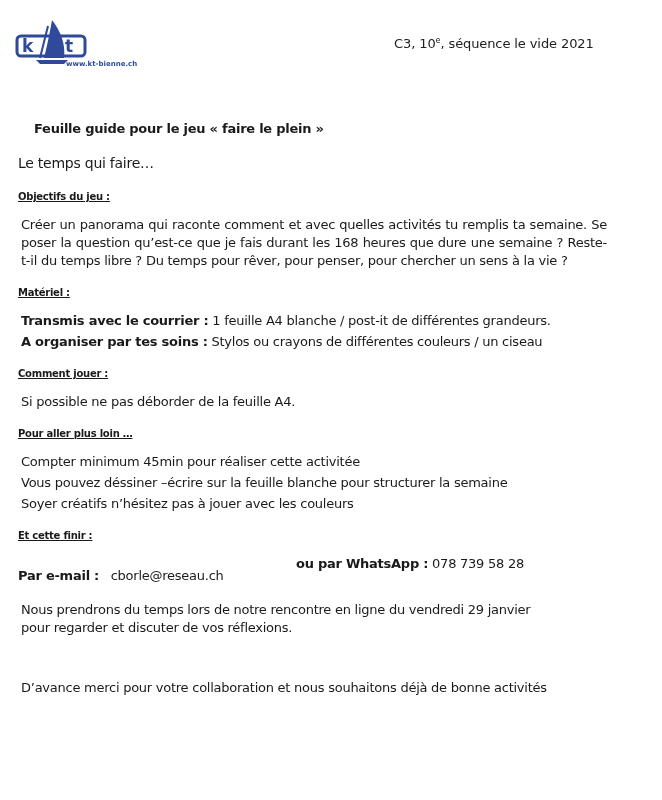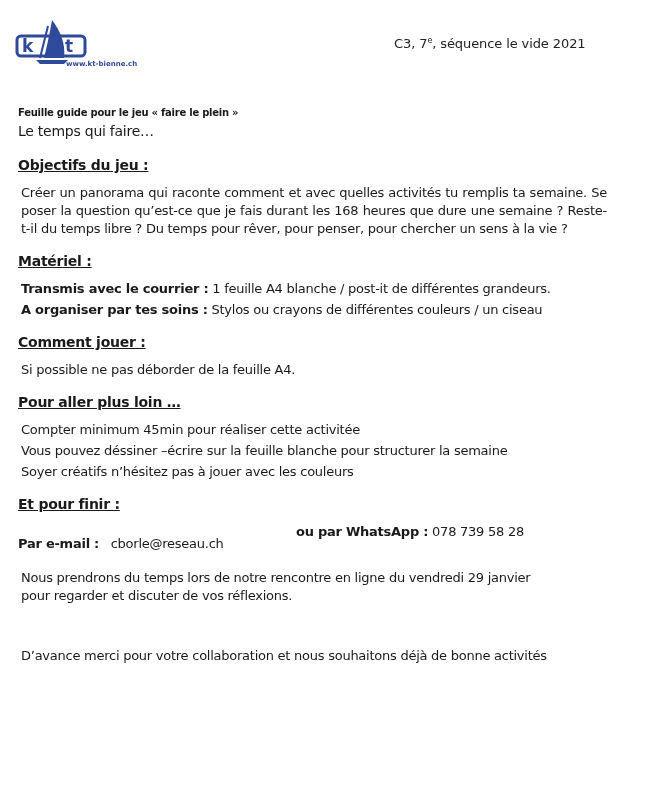--- a/index.html
+++ b/index.html
@@ -2,23 +2,23 @@
 <html><head>
 <meta charset="utf-8">
 <style>
   html, body { margin:0; padding:0; background:#fff; }
   body { width:662px; height:800px; position:relative; overflow:hidden;
          font-family: "DejaVu Sans", sans-serif; color:#1a1a1a; }
   .logo { position:absolute; left:14px; top:18px; width:130px; height:52px; }
   .header-right { position:absolute; left:394px; top:36px; font-size:13px; color:#222; letter-spacing:-0.1px; }
   .header-right sup { font-size:8px; }
   .content { position:absolute; left:18px; top:104px; width:592px; font-size:13px; line-height:18px; letter-spacing:-0.25px; }
-  .title { font-weight:bold; font-size:10px; margin:0; }
+  .title { font-weight:bold; font-size:13px; margin:16px; }
   .subtitle { font-size:14px; margin:0 0 16px 0; }
-  h2 { font-size:14px; font-weight:bold; text-decoration:underline; margin:0 0 10px 0; }
+  h2 { font-size:10px; font-weight:bold; text-decoration:underline; margin:0 0 10px 0; }
   p { margin:3px; }
   .justify { text-align:justify; }
   .section { margin-bottom:14px; }
   b { font-weight:bold; }
   .contact { display:flex; margin:10px 0 16px 0; }
   .contact .email-block { width:278px;margin-top:12px; }
   .gap-large { height:36px; }
 </style>
 </head>
 <body>
@@ -29,21 +29,21 @@
     <text x="8" y="34" font-family="DejaVu Sans, sans-serif" font-weight="bold" font-size="17" fill="#2f4a9a">k</text>
     <text x="51" y="34" font-family="DejaVu Sans, sans-serif" font-weight="bold" font-size="17" fill="#2f4a9a">t</text>
     <path d="M38 2 C46 12 52 26 50 40 L30 40 C33 28 36 14 38 2 Z" fill="#2f4a9a"></path>
     <path d="M34 8 L26 40" stroke="#2f4a9a" stroke-width="2"></path>
     <path d="M22 42 L54 42 L50 46 L26 46 Z" fill="#2f4a9a"></path>
     <text x="52" y="48" font-family="DejaVu Sans, sans-serif" font-weight="bold" font-size="7" fill="#2f4a9a">www.kt-bienne.ch</text>
   </svg>
 </div>
 
 <div class="header-right">
-  <span>C3, 7</span><sup>e</sup><span>, séquence le vide 2021</span>
+  <span>C3, 10</span><sup>e</sup><span>, séquence le vide 2021</span>
 </div>
 
 <div class="content">
   <p class="title">Feuille guide pour le jeu « faire le plein »</p>
   <p class="subtitle">Le temps qui faire…</p>
 
   <div class="section">
     <h2>Objectifs du jeu :</h2>
     <p class="justify">Créer un panorama qui raconte comment et avec quelles activités tu remplis ta semaine. Se poser la question qu’est-ce que je fais durant les 168 heures que dure une semaine ? Reste-t-il du temps libre ? Du temps pour rêver, pour penser, pour chercher un sens à la vie ?</p>
   </div>
@@ -60,21 +60,21 @@
   </div>
 
   <div class="section">
     <h2>Pour aller plus loin …</h2>
     <p>Compter minimum 45min pour réaliser cette activitée</p>
     <p>Vous pouvez déssiner –écrire sur la feuille blanche pour structurer la semaine</p>
     <p>Soyer créatifs n’hésitez pas à jouer avec les couleurs</p>
   </div>
 
   <div>
-    <h2>Et pour finir :</h2>
+    <h2>Et cette finir :</h2>
     <div class="contact">
       <div class="email-block">
         <b>Par e-mail :</b>&nbsp;&nbsp;
         <span>cborle@reseau.ch</span>
       </div>
       <div>
         <b>ou par WhatsApp :</b><span> 078 739 58 28</span>
       </div>
     </div>
     <p style="width:540px">Nous prendrons du temps lors de notre rencontre en ligne du vendredi 29 janvier pour regarder et discuter de vos réflexions.</p>

